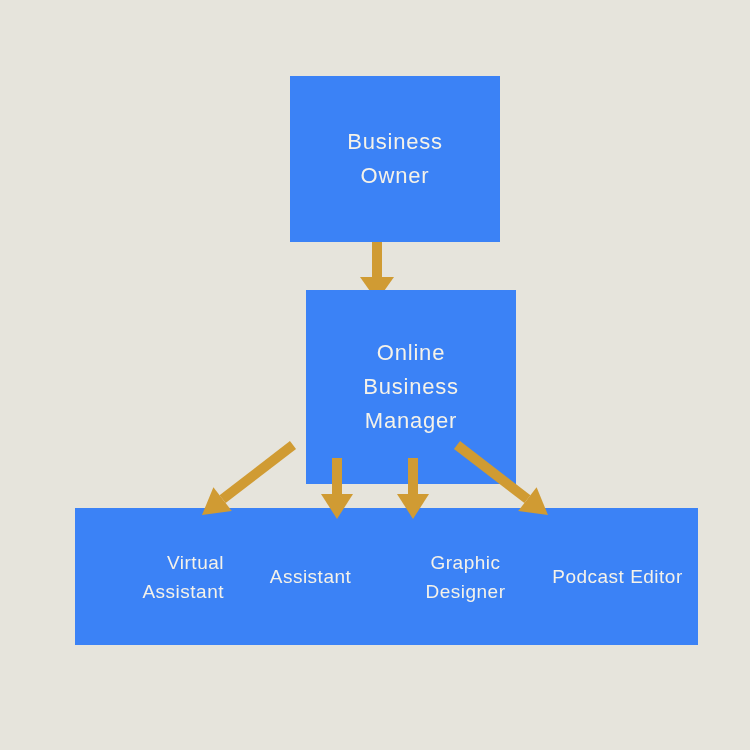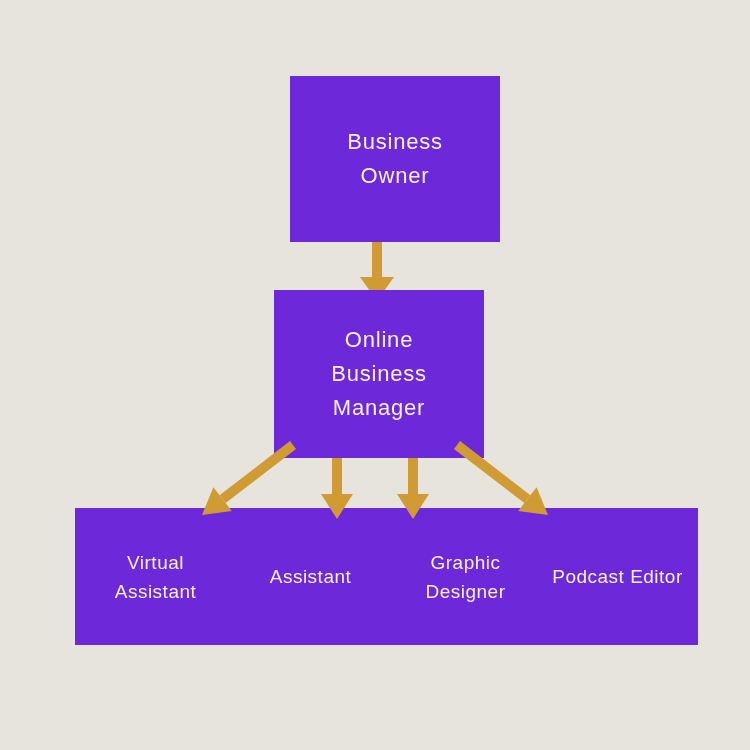--- a/index.html
+++ b/index.html
@@ -15,43 +15,43 @@
     position: absolute;
     left: 0; top: 0;
     width: 750px; height: 750px;
     pointer-events: none;
   }
   .layer.under { z-index: 1; }
   .layer.over  { z-index: 3; }
   .node {
     position: absolute;
     z-index: 2;
-    background: #6d28d9;
+    background: #3b82f6;
     color: #f5f2e9;
     display: flex;
     align-items: center;
     justify-content: center;
     text-align: center;
   }
   .node .lbl { display: block; }
   .node.big {
     font-size: 22px;
     line-height: 34px;
     letter-spacing: 0.8px;
     padding: 0 20px;
   }
   .node.small {
     font-size: 19px;
     line-height: 29px;
     letter-spacing: 0.5px;
     padding: 0 12px;
   }
   .n-owner   { left: 290px; top:  76px; width: 170px; height: 166px; }
-  .n-manager { left: 274px; top: 290px; width: 170px; height: 168px; }
-  .n-c1 { left:  75px; top: 508px; width: 137px; height: 137px; }
+  .n-manager { left: 306px; top: 290px; width: 170px; height: 194px; }
+  .n-c1 { left:  75px; top: 508px; width: 137px; height: 137px; text-align: right; }
   .n-c2 { left: 230px; top: 508px; width: 137px; height: 137px; }
   .n-c3 { left: 385px; top: 508px; width: 137px; height: 137px; }
   .n-c4 { left: 537px; top: 508px; width: 137px; height: 137px; }
   .gold       { fill: #d09b33; }
   .gold-line  { stroke: #d09b33; stroke-width: 10; fill: none; }
 </style>
 </head>
 <body>
 
 <div class="canvas">

